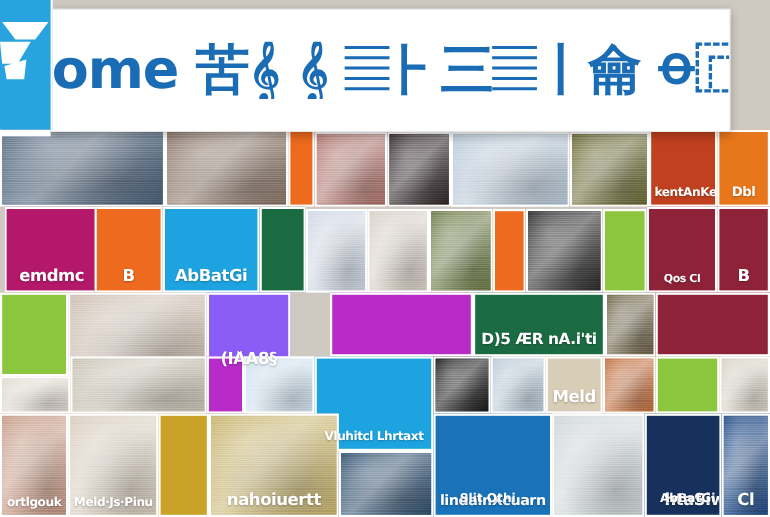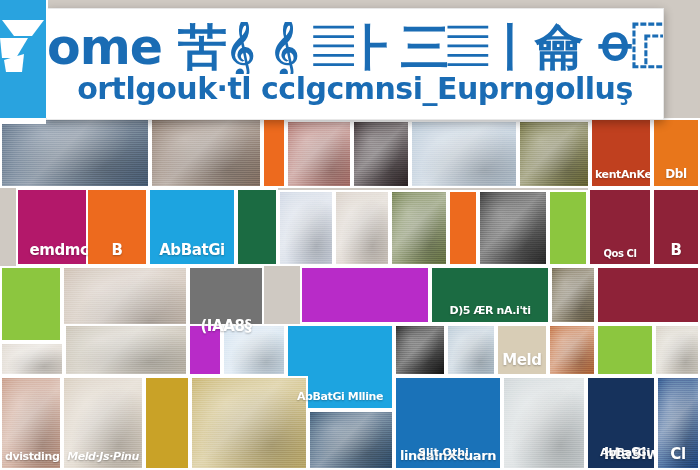--- a/index.html
+++ b/index.html
@@ -124,21 +124,21 @@
       <div class="tile" style="left: 518px; top: 120px; width: 72px; height: 68px; background: rgb(107, 106, 53);">
         <div class="photo" style="background: linear-gradient(135deg, rgb(107, 106, 53) 0%, rgba(255, 255, 255, 0.45) 45%, rgb(107, 106, 53) 100%);"></div>
         <div class="grain"></div>
       </div>
       <div class="tile " style="left: 590px; top: 118px; width: 62px; height: 70px; background: rgb(192, 64, 31);">
         <div class="lbl" style="font-size: 11px; position: relative; z-index: 3;">kentAnKes</div>
       </div>
       <div class="tile " style="left: 652px; top: 118px; width: 48px; height: 70px; background: rgb(232, 118, 27);">
         <div class="lbl" style="font-size: 12px; position: relative; z-index: 3;">Dbl</div>
       </div>
-      <div class="tile " style="left: 16px; top: 188px; width: 86px; height: 78px; background: rgb(179, 24, 106);">
+      <div class="tile " style="left: 4px; top: 188px; width: 86px; height: 78px; background: rgb(179, 24, 106);">
         <div class="lbl" style="font-size: 15px; position: relative; z-index: 3;">emdmc</div>
       </div>
       <div class="tile " style="left: 86px; top: 188px; width: 62px; height: 78px; background: rgb(237, 106, 30);">
         <div class="lbl" style="font-size: 15px; position: relative; z-index: 3;">B</div>
       </div>
       <div class="tile " style="left: 148px; top: 188px; width: 88px; height: 78px; background: rgb(29, 164, 224);">
         <div class="lbl" style="font-size: 15px; position: relative; z-index: 3;">AbBatGi</div>
       </div>
       <div class="tile " style="left: 236px; top: 188px; width: 42px; height: 78px; background: rgb(27, 107, 66);"></div>
       <div class="tile" style="left: 278px; top: 190px; width: 56px; height: 76px; background: rgb(207, 215, 228);">
@@ -163,47 +163,47 @@
         <div class="lbl" style="font-size: 10px; position: relative; z-index: 3;">Qos Cl</div>
       </div>
       <div class="tile " style="left: 652px; top: 188px; width: 48px; height: 78px; background: rgb(142, 34, 56);">
         <div class="lbl" style="font-size: 15px; position: relative; z-index: 3;">B</div>
       </div>
       <div class="tile " style="left: 0px; top: 266px; width: 62px; height: 76px; background: rgb(140, 198, 63);"></div>
       <div class="tile" style="left: 62px; top: 266px; width: 126px; height: 76px; background: rgb(205, 191, 178);">
         <div class="photo" style="background: linear-gradient(135deg, rgb(205, 191, 178) 0%, rgba(255, 255, 255, 0.45) 45%, rgb(205, 191, 178) 100%);"></div>
         <div class="grain"></div>
       </div>
-      <div class="tile " style="left: 188px; top: 266px; width: 76px; height: 76px; background: #737373; align-items: flex-end;">
+      <div class="tile " style="left: 188px; top: 266px; width: 76px; height: 76px; background: #8b5cf6; align-items: flex-end;">
         <div class="lbl" style="font-size: 15px; position: relative; z-index: 3;">(IÅA8§</div>
       </div>
       <div class="tile " style="left: 300px; top: 266px; width: 130px; height: 58px; background: rgb(184, 43, 200);"></div>
       <div class="tile " style="left: 430px; top: 266px; width: 120px; height: 58px; background: rgb(27, 107, 66);">
-        <div class="lbl" style="font-size: 11px; position: relative; z-index: 3;">D)5 ÆR nA.i'ti</div>
+        <div class="lbl" style="font-size: 14px; position: relative; z-index: 3;">D)5 ÆR nA.i'ti</div>
       </div>
       <div class="tile" style="left: 550px; top: 266px; width: 46px; height: 58px; background: rgb(109, 98, 71);">
         <div class="photo" style="background: linear-gradient(135deg, rgb(109, 98, 71) 0%, rgba(255, 255, 255, 0.45) 45%, rgb(109, 98, 71) 100%);"></div>
         <div class="grain"></div>
       </div>
       <div class="tile " style="left: 596px; top: 266px; width: 104px; height: 58px; background: rgb(142, 34, 56);"></div>
       <div class="tile" style="left: 0px; top: 342px; width: 64px; height: 34px; background: rgb(223, 216, 207);">
         <div class="photo" style="background: linear-gradient(135deg, rgb(223, 216, 207) 0%, rgba(255, 255, 255, 0.45) 45%, rgb(223, 216, 207) 100%);"></div>
         <div class="grain"></div>
       </div>
       <div class="tile" style="left: 64px; top: 324px; width: 124px; height: 52px; background: rgb(201, 194, 180);">
         <div class="photo" style="background: linear-gradient(135deg, rgb(201, 194, 180) 0%, rgba(255, 255, 255, 0.45) 45%, rgb(201, 194, 180) 100%);"></div>
         <div class="grain"></div>
       </div>
       <div class="tile " style="left: 188px; top: 324px; width: 34px; height: 52px; background: rgb(184, 43, 200);"></div>
       <div class="tile" style="left: 222px; top: 324px; width: 64px; height: 52px; background: rgb(207, 224, 238);">
         <div class="photo" style="background: linear-gradient(135deg, rgb(207, 224, 238) 0%, rgba(255, 255, 255, 0.45) 45%, rgb(207, 224, 238) 100%);"></div>
         <div class="grain"></div>
       </div>
       <div class="tile " style="left: 286px; top: 324px; width: 108px; height: 86px; background: rgb(29, 164, 224);">
-        <div class="lbl" style="font-size: 11px; position: relative; z-index: 3;">AbBatGi Mlline</div>
+        <div class="lbl" style="font-size: 11px; position: relative; z-index: 3;">Vluhitcl Lhrtaxt</div>
       </div>
       <div class="tile" style="left: 394px; top: 324px; width: 52px; height: 52px; background: rgb(20, 20, 20);">
         <div class="photo" style="background: linear-gradient(135deg, rgb(20, 20, 20) 0%, rgba(255, 255, 255, 0.45) 45%, rgb(20, 20, 20) 100%);"></div>
         <div class="grain"></div>
       </div>
       <div class="tile" style="left: 446px; top: 324px; width: 50px; height: 52px; background: rgb(184, 201, 214);">
         <div class="photo" style="background: linear-gradient(135deg, rgb(184, 201, 214) 0%, rgba(255, 255, 255, 0.45) 45%, rgb(184, 201, 214) 100%);"></div>
         <div class="grain"></div>
       </div>
       <div class="tile " style="left: 496px; top: 324px; width: 52px; height: 52px; background: rgb(216, 205, 182);">
@@ -214,31 +214,32 @@
         <div class="grain"></div>
       </div>
       <div class="tile " style="left: 596px; top: 324px; width: 58px; height: 52px; background: rgb(140, 198, 63);"></div>
       <div class="tile" style="left: 654px; top: 324px; width: 46px; height: 52px; background: rgb(214, 208, 196);">
         <div class="photo" style="background: linear-gradient(135deg, rgb(214, 208, 196) 0%, rgba(255, 255, 255, 0.45) 45%, rgb(214, 208, 196) 100%);"></div>
         <div class="grain"></div>
       </div>
       <div class="tile" style="left: 0px; top: 376px; width: 62px; height: 94px; background: rgb(199, 154, 134);">
         <div class="photo" style="background: linear-gradient(135deg, rgb(199, 154, 134) 0%, rgba(255, 255, 255, 0.45) 45%, rgb(199, 154, 134) 100%);"></div>
         <div class="grain"></div>
-        <div class="lbl" style="font-size: 11px; position: relative; z-index: 3;">dvistding</div>
+        <div class="lbl" style="font-size: 11px; position: relative; z-index: 3;">ortlgouk</div>
       </div>
       <div class="tile" style="left: 62px; top: 376px; width: 82px; height: 94px; background: rgb(216, 205, 190);">
         <div class="photo" style="background: linear-gradient(135deg, rgb(216, 205, 190) 0%, rgba(255, 255, 255, 0.45) 45%, rgb(216, 205, 190) 100%);"></div>
         <div class="grain"></div>
-        <div class="lbl" style="font-size: 11px; position: relative; z-index: 3; font-style: italic;">Meld·Js·Pinu</div>
+        <div class="lbl" style="font-size: 11px; position: relative; z-index: 3;">Meld·Js·Pinu</div>
       </div>
       <div class="tile " style="left: 144px; top: 376px; width: 46px; height: 94px; background: rgb(201, 162, 39);"></div>
       <div class="tile" style="left: 190px; top: 376px; width: 118px; height: 94px; background: rgb(200, 180, 111);">
         <div class="photo" style="background: linear-gradient(135deg, rgb(200, 180, 111) 0%, rgba(255, 255, 255, 0.45) 45%, rgb(200, 180, 111) 100%);"></div>
         <div class="grain"></div>
+        <div class="lbl" style="font-size: 15px; position: relative; z-index: 3;">nahoiuertt</div>
       </div>
       <div class="tile" style="left: 308px; top: 410px; width: 86px; height: 60px; background: rgb(47, 79, 110);">
         <div class="photo" style="background: linear-gradient(135deg, rgb(47, 79, 110) 0%, rgba(255, 255, 255, 0.45) 45%, rgb(47, 79, 110) 100%);"></div>
         <div class="grain"></div>
       </div>
       <div class="tile " style="left: 394px; top: 376px; width: 108px; height: 94px; background: rgb(26, 114, 184);">
         <div class="lbl" style="font-size: 13px; position: relative; z-index: 3;">lindalnXcuarn</div>
       </div>
       <div class="tile" style="left: 502px; top: 376px; width: 84px; height: 94px; background: rgb(207, 214, 216);">
         <div class="photo" style="background: linear-gradient(135deg, rgb(207, 214, 216) 0%, rgba(255, 255, 255, 0.45) 45%, rgb(207, 214, 216) 100%);"></div>
@@ -263,16 +264,15 @@
     <svg width="50" height="62" viewBox="0 0 50 62" aria-hidden="true">
       <polygon points="4,6 46,6 34,22 16,22" fill="#ffffff"></polygon>
       <polygon points="2,24 30,24 18,44 4,44" fill="#ffffff"></polygon>
       <polygon points="6,46 26,40 24,58 8,58" fill="#ffffff"></polygon>
     </svg>
   </div>
   <div id="logo-edge"></div>
 
   <div id="banner" style="background: rgb(255, 255, 255);">
     <div class="line1" style="color: rgb(26, 108, 180);">ome 苦𝄞 𝄞 𝄚⺊三𝄚⼁⿕ 𝈚⿸𝄚</div>
-    <div class="line2" style="color: rgb(26, 108, 180);">ortlgouk·tl cclgcmnsi_Euprngolluş</div>
   </div>
 
 </div>
 
 </body></html>

